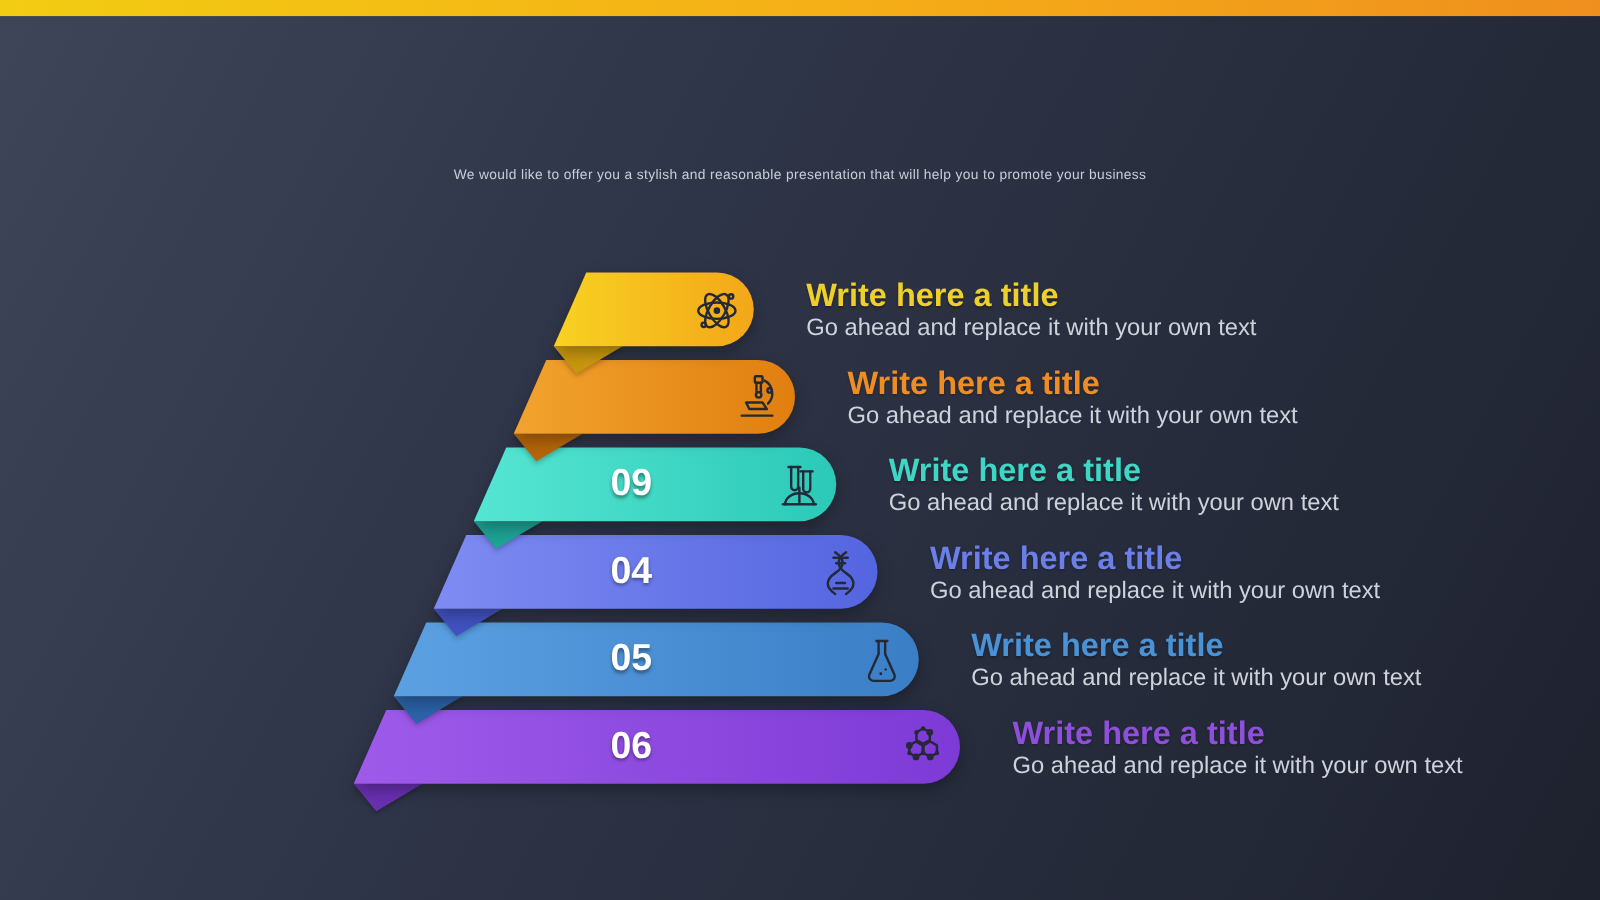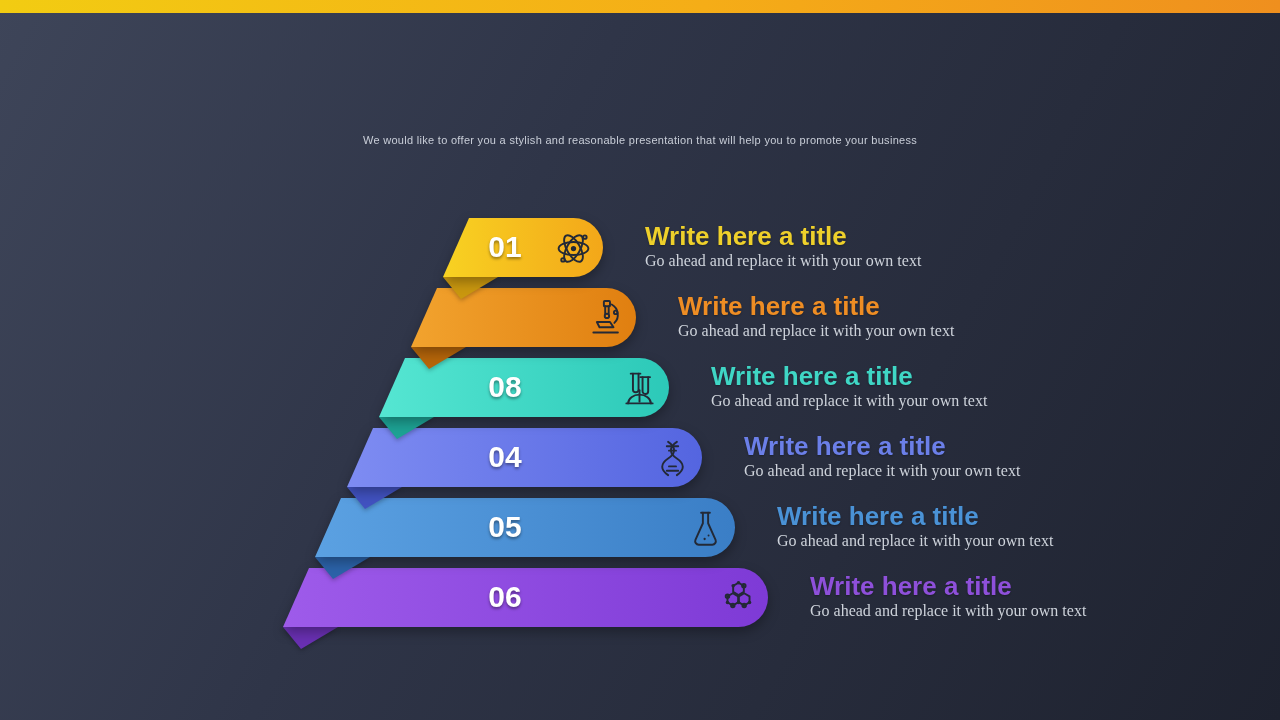--- a/index.html
+++ b/index.html
@@ -30,21 +30,21 @@
   .step-num{
     position:absolute;left:445px;width:120px;text-align:center;
     font-size:30px;font-weight:bold;color:#ffffff;line-height:36px;
     text-shadow:0 2px 3px rgba(0,0,0,.4);
   }
   .n1{top:229px}.n2{top:299px}.n3{top:369px}.n4{top:439px}.n5{top:509px}.n6{top:579px}
   .step-title{position:absolute;font-size:26px;font-weight:bold;white-space:nowrap;
     text-shadow:0 1px 2px rgba(0,0,0,.3);}
   .t1{left:645px;top:221px}.t2{left:678px;top:291px}.t3{left:711px;top:361px}
   .t4{left:744px;top:431px}.t5{left:777px;top:501px}.t6{left:810px;top:571px}
-  .step-desc{position:absolute;font-size:16px;white-space:nowrap;color:#ced3db;font-family:Liberation Serif, serif;}
+  .step-desc{position:absolute;font-size:19px;white-space:nowrap;color:#ced3db;}
   .d1{left:645px;top:252px}.d2{left:678px;top:322px}.d3{left:711px;top:392px}
   .d4{left:744px;top:462px}.d5{left:777px;top:532px}.d6{left:810px;top:602px}
 </style>
 </head>
 <body>
 
 <div class="slide">
 
   <svg class="top-bar">
     <defs>
@@ -166,22 +166,21 @@
         <ellipse cx="24" cy="24" rx="17" ry="7.5"></ellipse>
         <ellipse cx="24" cy="24" rx="17" ry="7.5" transform="rotate(60 24 24)"></ellipse>
         <ellipse cx="24" cy="24" rx="17" ry="7.5" transform="rotate(120 24 24)"></ellipse>
         <circle class="fillDot" cx="24" cy="24" r="3"></circle>
         <circle cx="37" cy="11" r="2"></circle>
         <circle cx="12" cy="37" r="2"></circle>
       </g>
     </g>
   </svg>
 
-  <div class="step-num n1">01</div>
-  <div class="step-num n3">08</div>
+  <div class="step-num n3">09</div>
   <div class="step-num n4">04</div>
   <div class="step-num n5">05</div>
   <div class="step-num n6">06</div>
 
   <div class="step-title t1" style="color: rgb(238, 208, 43);">Write here a title</div>
   <div class="step-title t2" style="color: rgb(238, 141, 36);">Write here a title</div>
   <div class="step-title t3" style="color: rgb(63, 214, 197);">Write here a title</div>
   <div class="step-title t4" style="color: rgb(107, 127, 232);">Write here a title</div>
   <div class="step-title t5" style="color: rgb(74, 146, 214);">Write here a title</div>
   <div class="step-title t6" style="color: rgb(142, 80, 218);">Write here a title</div>

